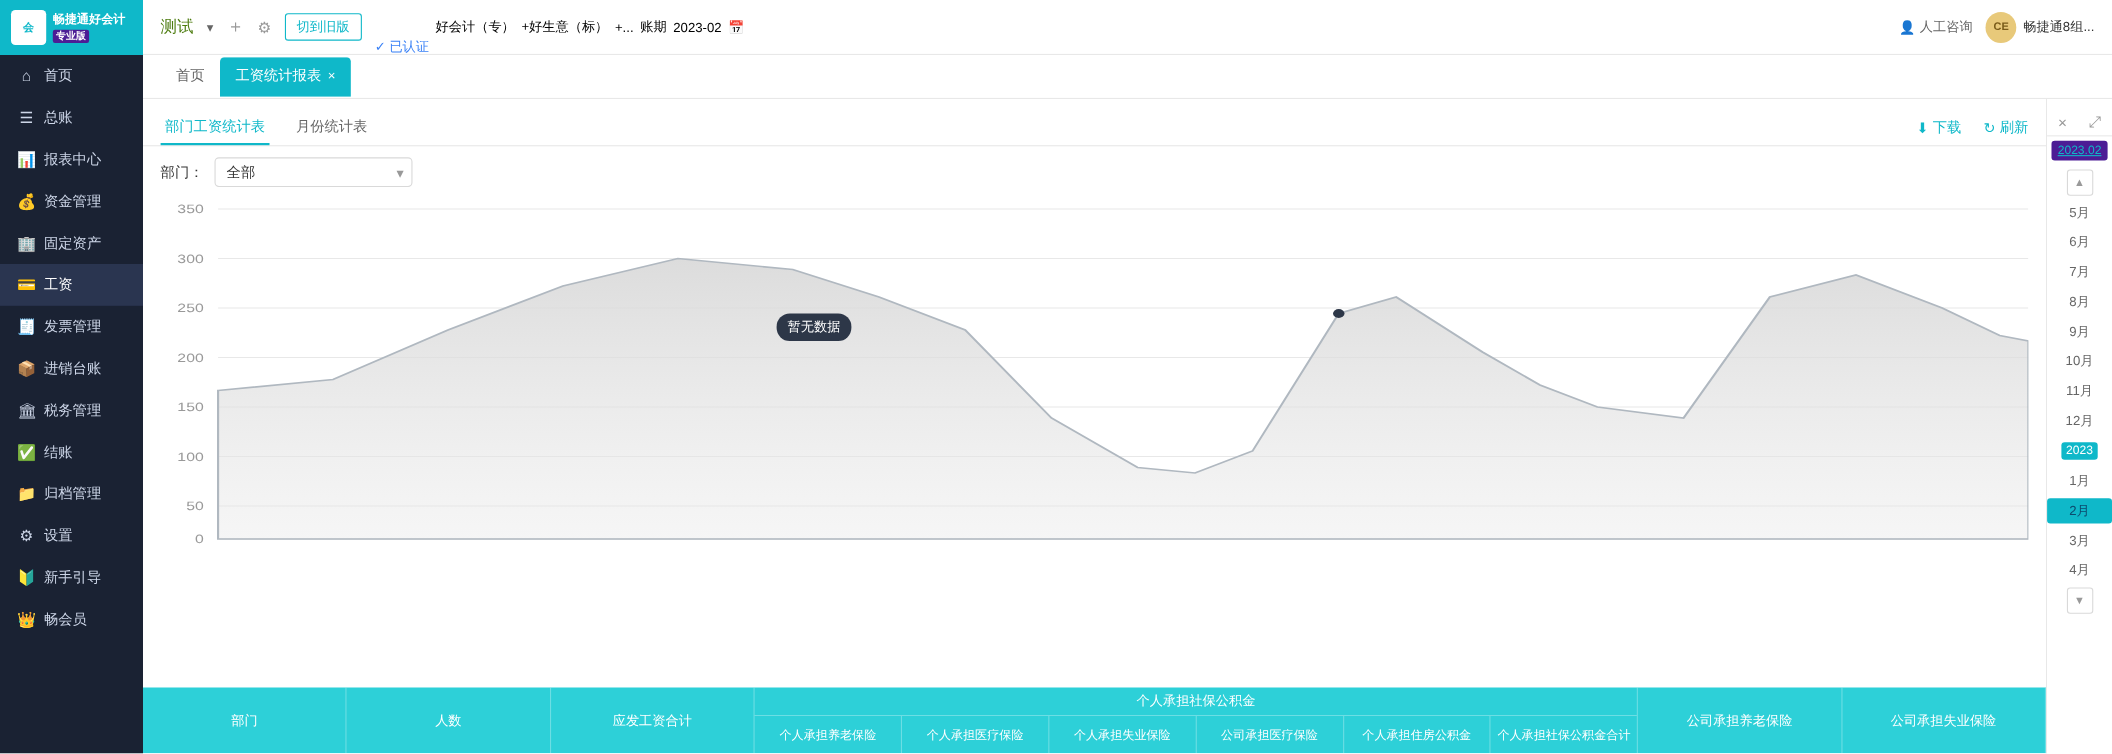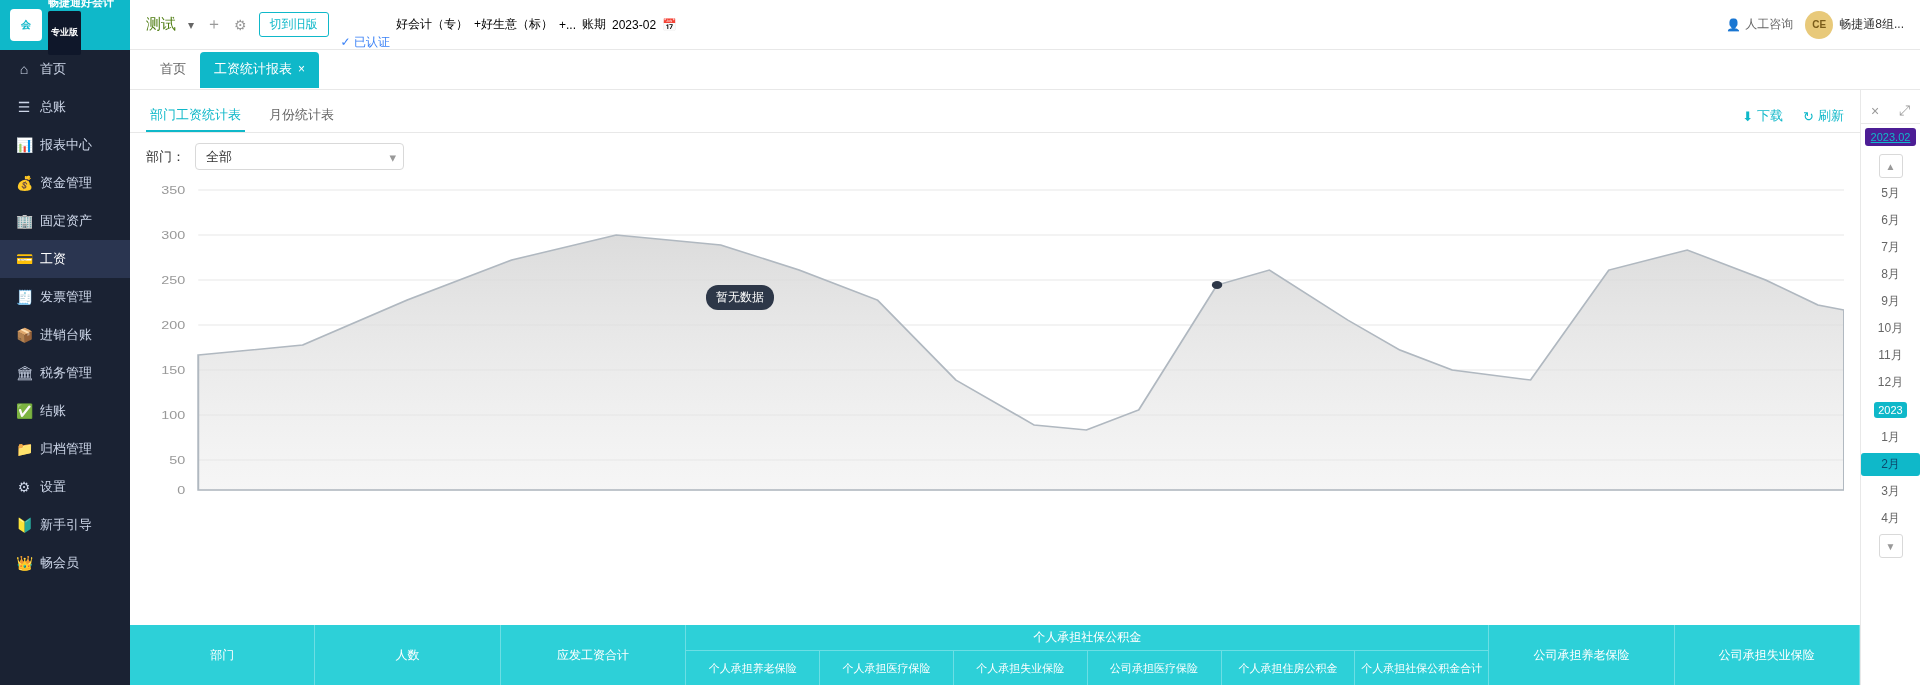--- a/index.html
+++ b/index.html
@@ -33,21 +33,21 @@
       border-radius: 4px;
       display: flex;
       align-items: center;
       justify-content: center;
       color: #0fb8c9;
       font-size: 10px;
       font-weight: bold;
       flex-shrink: 0;
     }
     .sidebar-logo-text { font-size: 11px; line-height: 1.3; }
-    .sidebar-logo-badge { font-size: 9px; background: #0f172a; color: white; border-radius: 2px; padding: 16px 3px; margin-top: 2px; display: inline-block; }
+    .sidebar-logo-badge { font-size: 9px; background: #4c1d95; color: white; border-radius: 2px; padding: 0 3px; margin-top: 2px; display: inline-block; }
     .sidebar-item {
       display: flex;
       align-items: center;
       gap: 8px;
       padding: 10px 16px;
       cursor: pointer;
       font-size: 13px;
       color: #cdd6e8;
       transition: background 0.2s;
     }
@@ -168,21 +168,21 @@
     .toolbar-select {
       padding: 5px 28px 5px 10px;
       border: 1px solid #d9d9d9;
       border-radius: 4px;
       font-size: 13px;
       color: #333;
       background: white;
       cursor: pointer;
       appearance: none;
       position: relative;
-      width: 209px;
+      width: 180px;
     }
     .select-wrapper {
       position: relative;
       display: inline-block;
     }
     .select-wrapper::after {
       content: '▾';
       position: absolute;
       right: 8px;
       top: 50%;

